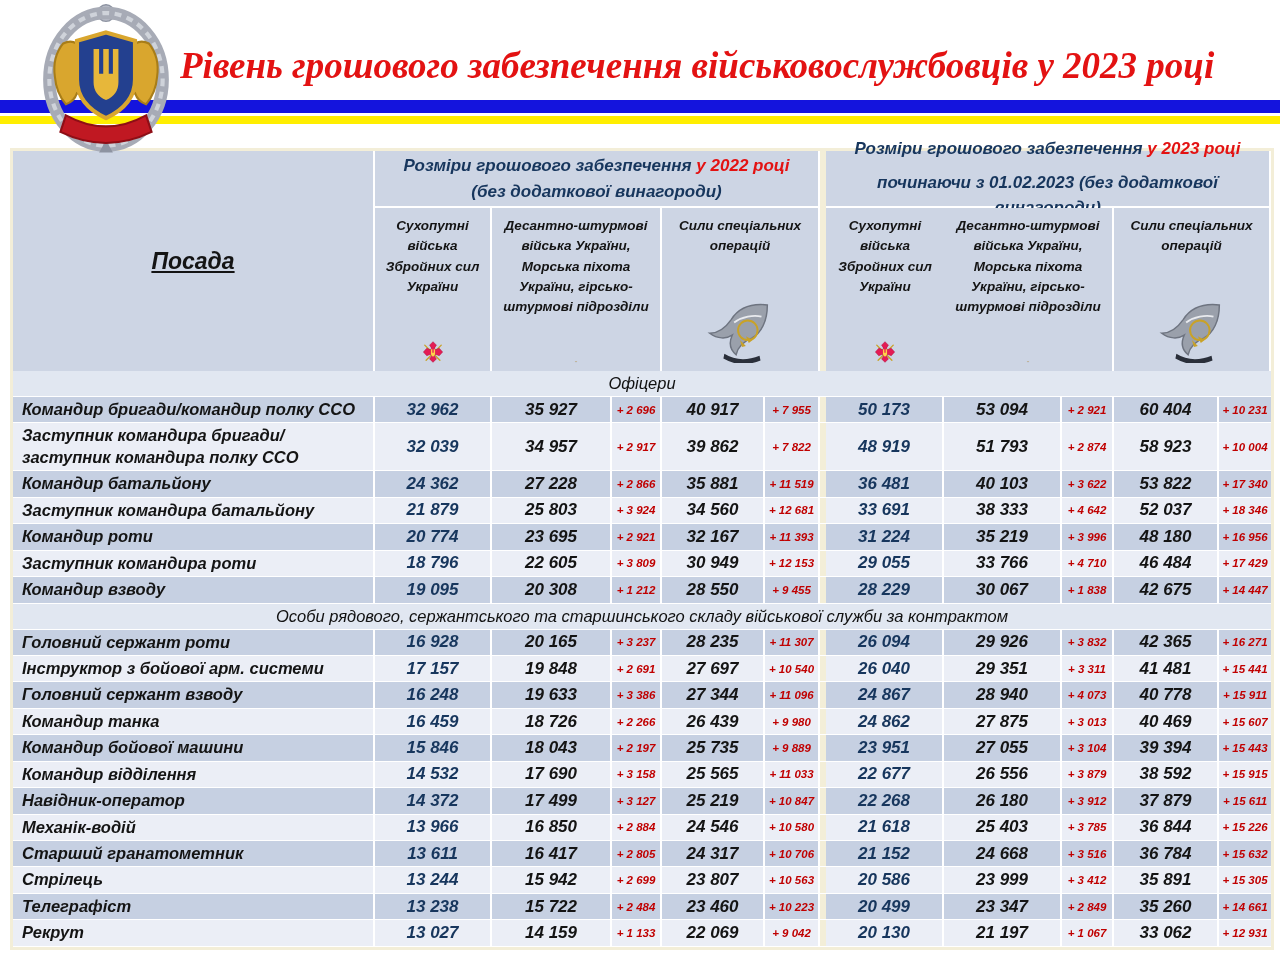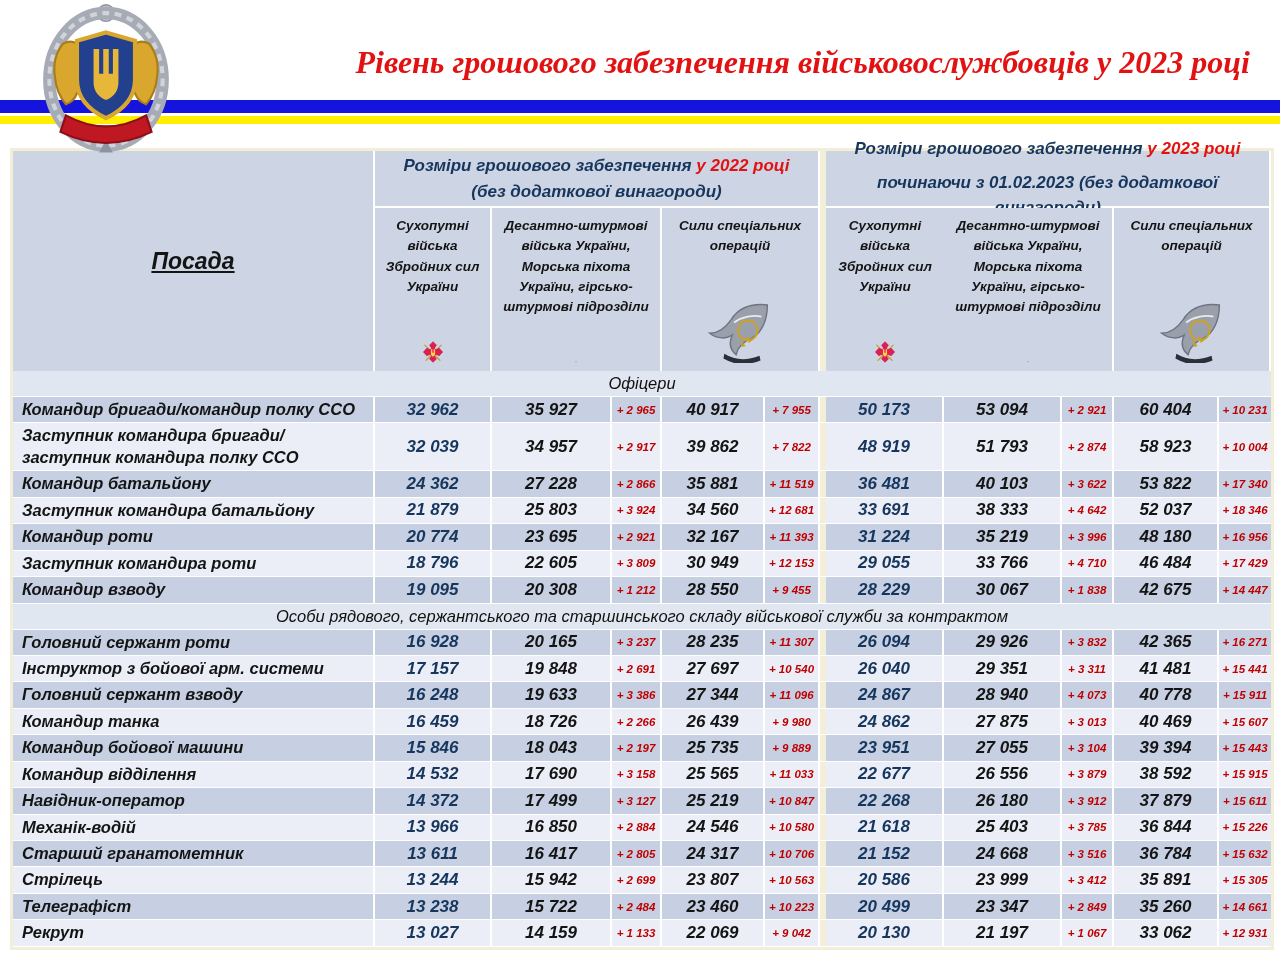--- a/index.html
+++ b/index.html
@@ -2,23 +2,23 @@
 <html><head>
 <meta charset="utf-8">
 <style>
   html,body{margin:0;padding:0;background:#fff;}
   .page{position:relative;width:1280px;height:960px;background:#fff;overflow:hidden;
         font-family:"Liberation Sans","DejaVu Sans",sans-serif;}
 
   
   .flag-blue{position:absolute;left:0;top:100px;width:1280px;height:13px;background:#1414dd;}
   .flag-yellow{position:absolute;left:0;top:116px;width:1280px;height:8px;background:#ffee00;}
-  .page-title{position:absolute;left:196px;right:30px;top:44px;text-align:right;
+  .page-title{position:absolute;left:180px;right:30px;top:44px;text-align:left;
       font-family:"Liberation Serif","DejaVu Serif",serif;font-weight:bold;font-style:italic;
-      font-size:32px;color:#e31212;}
+      font-size:37px;color:#e31212;}
   .mod-emblem{position:absolute;left:28px;top:2px;width:156px;height:152px;z-index:5;}
 
   
   .table{position:absolute;left:10px;top:148px;width:1258px;border:3px solid #f3eed8;background:#fff;}
   .thead{display:grid;grid-template-columns:362px 117px 170px 158px 6px 118px 170px 157px;
          grid-template-rows:57px 163px;}
   .posada{grid-column:1;grid-row:1/3;background:#cdd5e4;display:flex;align-items:center;justify-content:center;
          border-right:2px solid #fff;font-weight:bold;font-style:italic;font-size:23px;color:#141414;text-decoration:underline;}
   .group{background:#cdd5e4;border-bottom:2px solid #fff;border-right:2px solid #fff;
          display:flex;flex-direction:column;align-items:center;justify-content:center;
@@ -154,21 +154,21 @@
           </svg>
       </div>
     </div>
 
     <div id="tbody">
         <div class="section-row">Офіцери</div>
         <div class="row odd">
           <div class="cell pos">Командир бригади/командир полку ССО</div>
           <div class="cell v navy">32 962</div>
           <div class="cell v">35 927</div>
-          <div class="cell d">+ 2 965</div>
+          <div class="cell d">+ 2 696</div>
           <div class="cell v">40 917</div>
           <div class="cell d">+ 7 955</div>
           <div class="cell gap"></div>
           <div class="cell v navy">50 173</div>
           <div class="cell v">53 094</div>
           <div class="cell d">+ 2 921</div>
           <div class="cell v">60 404</div>
           <div class="cell d">+ 10 231</div>
         </div>
         <div class="row even">

